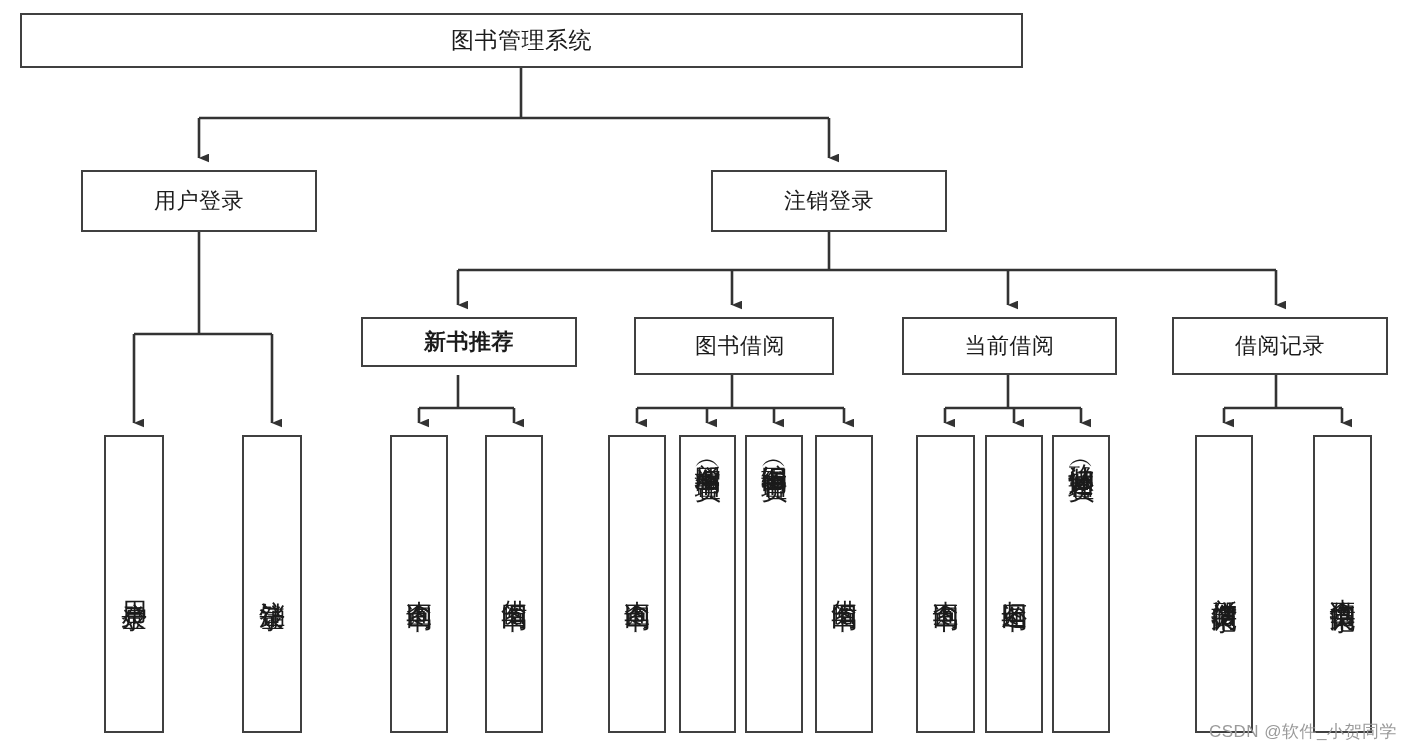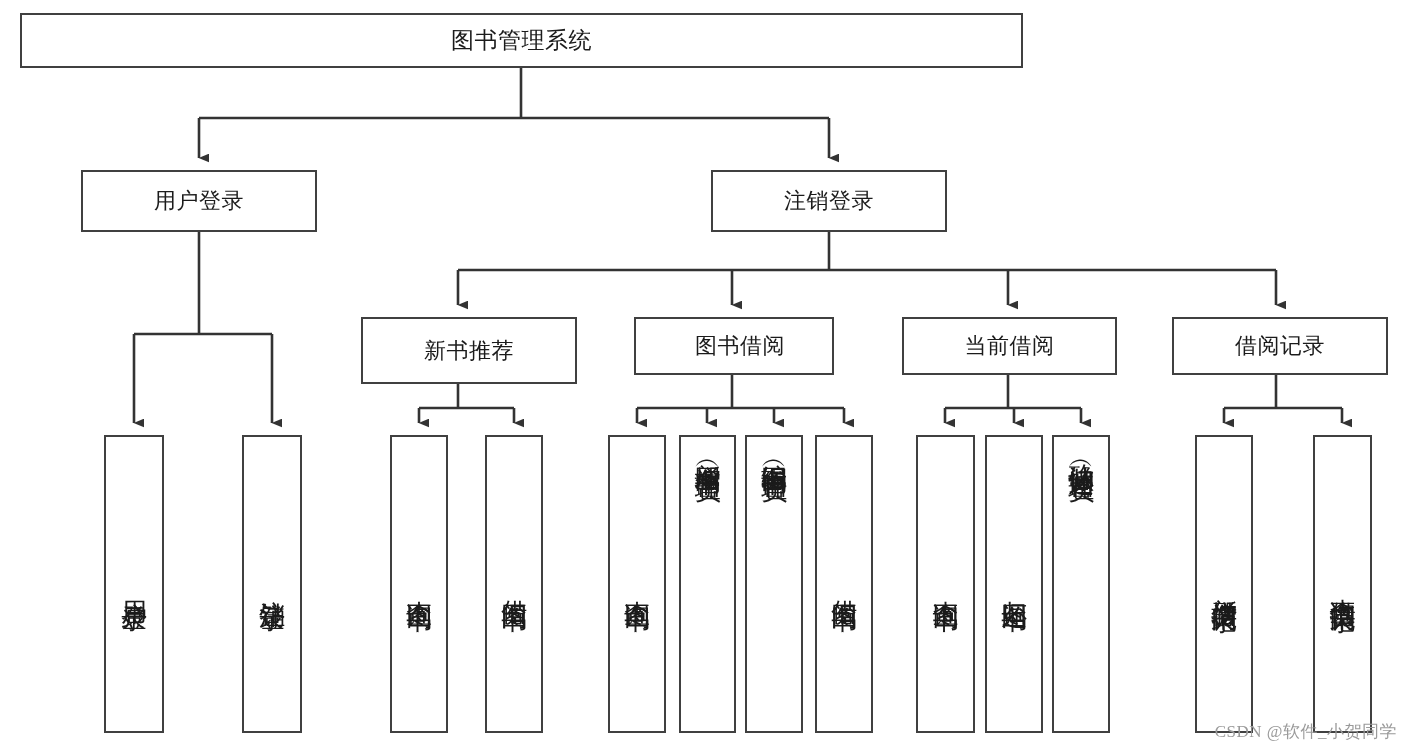--- a/index.html
+++ b/index.html
@@ -69,21 +69,21 @@
     padding-top: 0;
   }
   #watermark {
     position: absolute;
     right: 8px;
     bottom: 4px;
     font-size: 17px;
     color: #9a9a9a;
     letter-spacing: 0.5px;
     white-space: nowrap;
-    font-family: Liberation Serif, serif;
+    font-family: Liberation Sans, sans-serif;
     margin-top: 8px;
   }
 </style>
 </head>
 <body>
 
 <div id="canvas">
 
   <svg id="edges" viewBox="0 0 1405 747" xmlns="http://www.w3.org/2000/svg">
     <defs>
@@ -140,21 +140,21 @@
     <span class="label">图书管理系统</span>
   </div>
 
   <div class="node horiz" style="left:81px; top:170px; width:236px; height:62px;">
     <span class="label">用户登录</span>
   </div>
   <div class="node horiz" style="left:711px; top:170px; width:236px; height:62px;">
     <span class="label">注销登录</span>
   </div>
 
-  <div class="node horiz" style="left:361px; top:317px; width:216px; height:67px;">
+  <div class="node horiz" style="left:361px; top:317px; width:216px; height:50px;font-weight:bold;">
     <span class="label">新书推荐</span>
   </div>
   <div class="node horiz" style="left:634px; top:317px; width:200px; height:58px;padding-left:12px;">
     <span class="label">图书借阅</span>
   </div>
   <div class="node horiz" style="left:1172px; top:317px; width:216px; height:58px;">
     <span class="label">借阅记录</span>
   </div>
   <div class="node horiz" style="left:902px; top:317px; width:215px; height:58px;">
     <span class="label">当前借阅</span>

